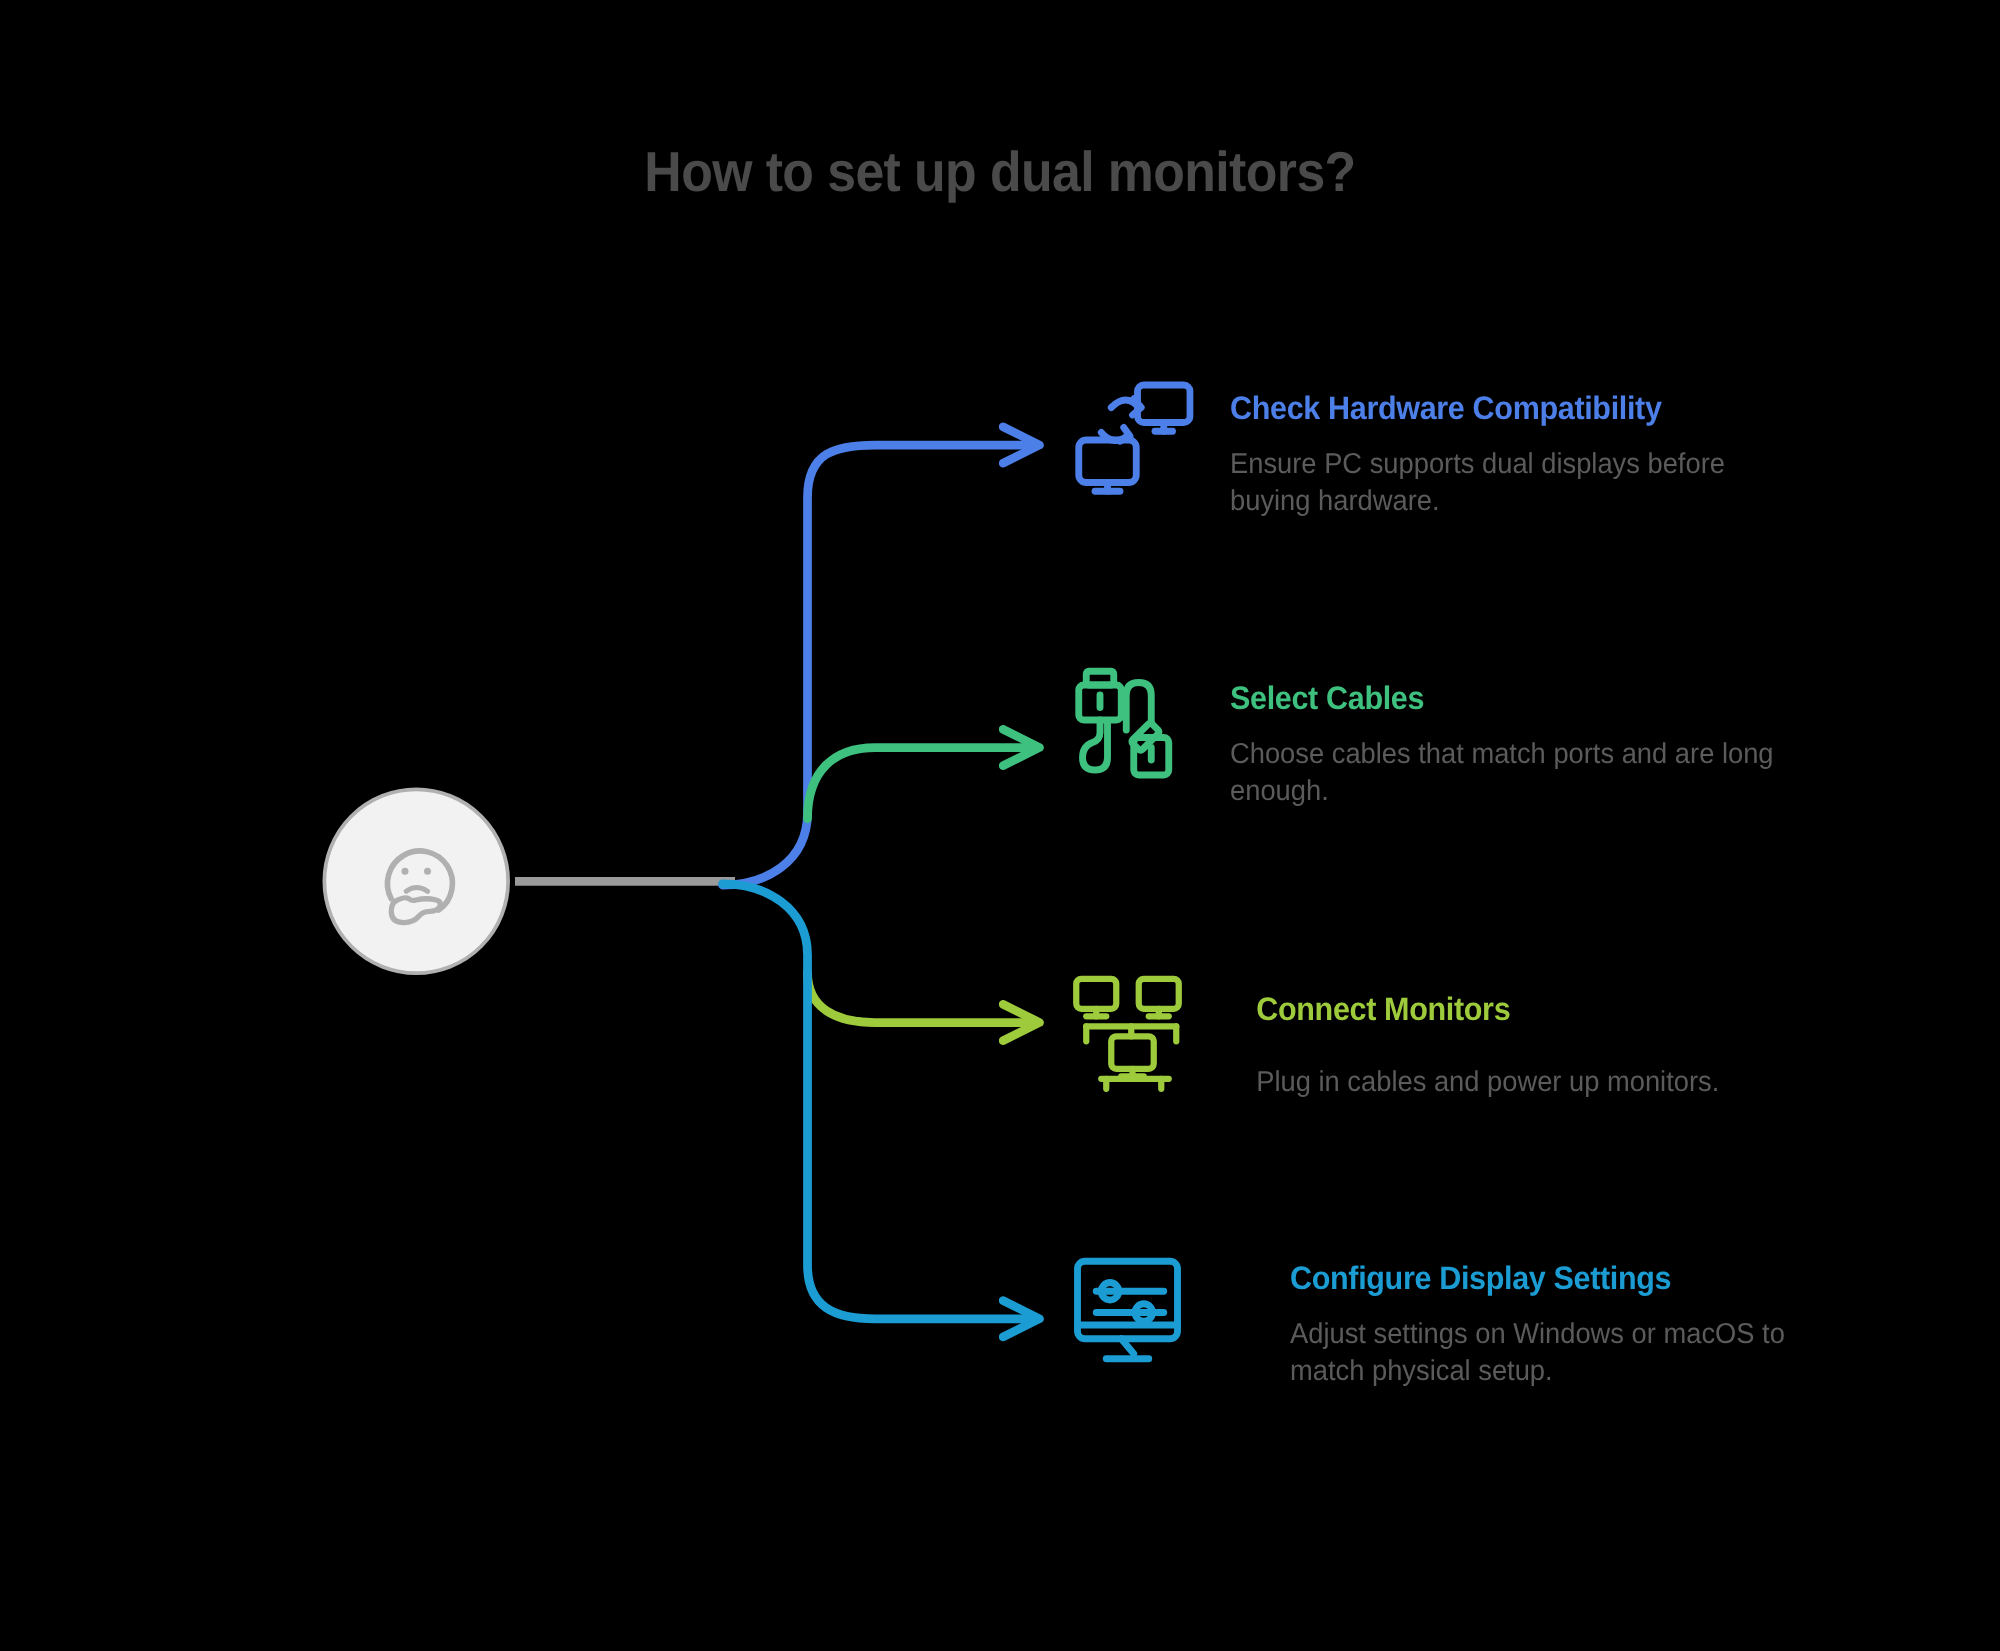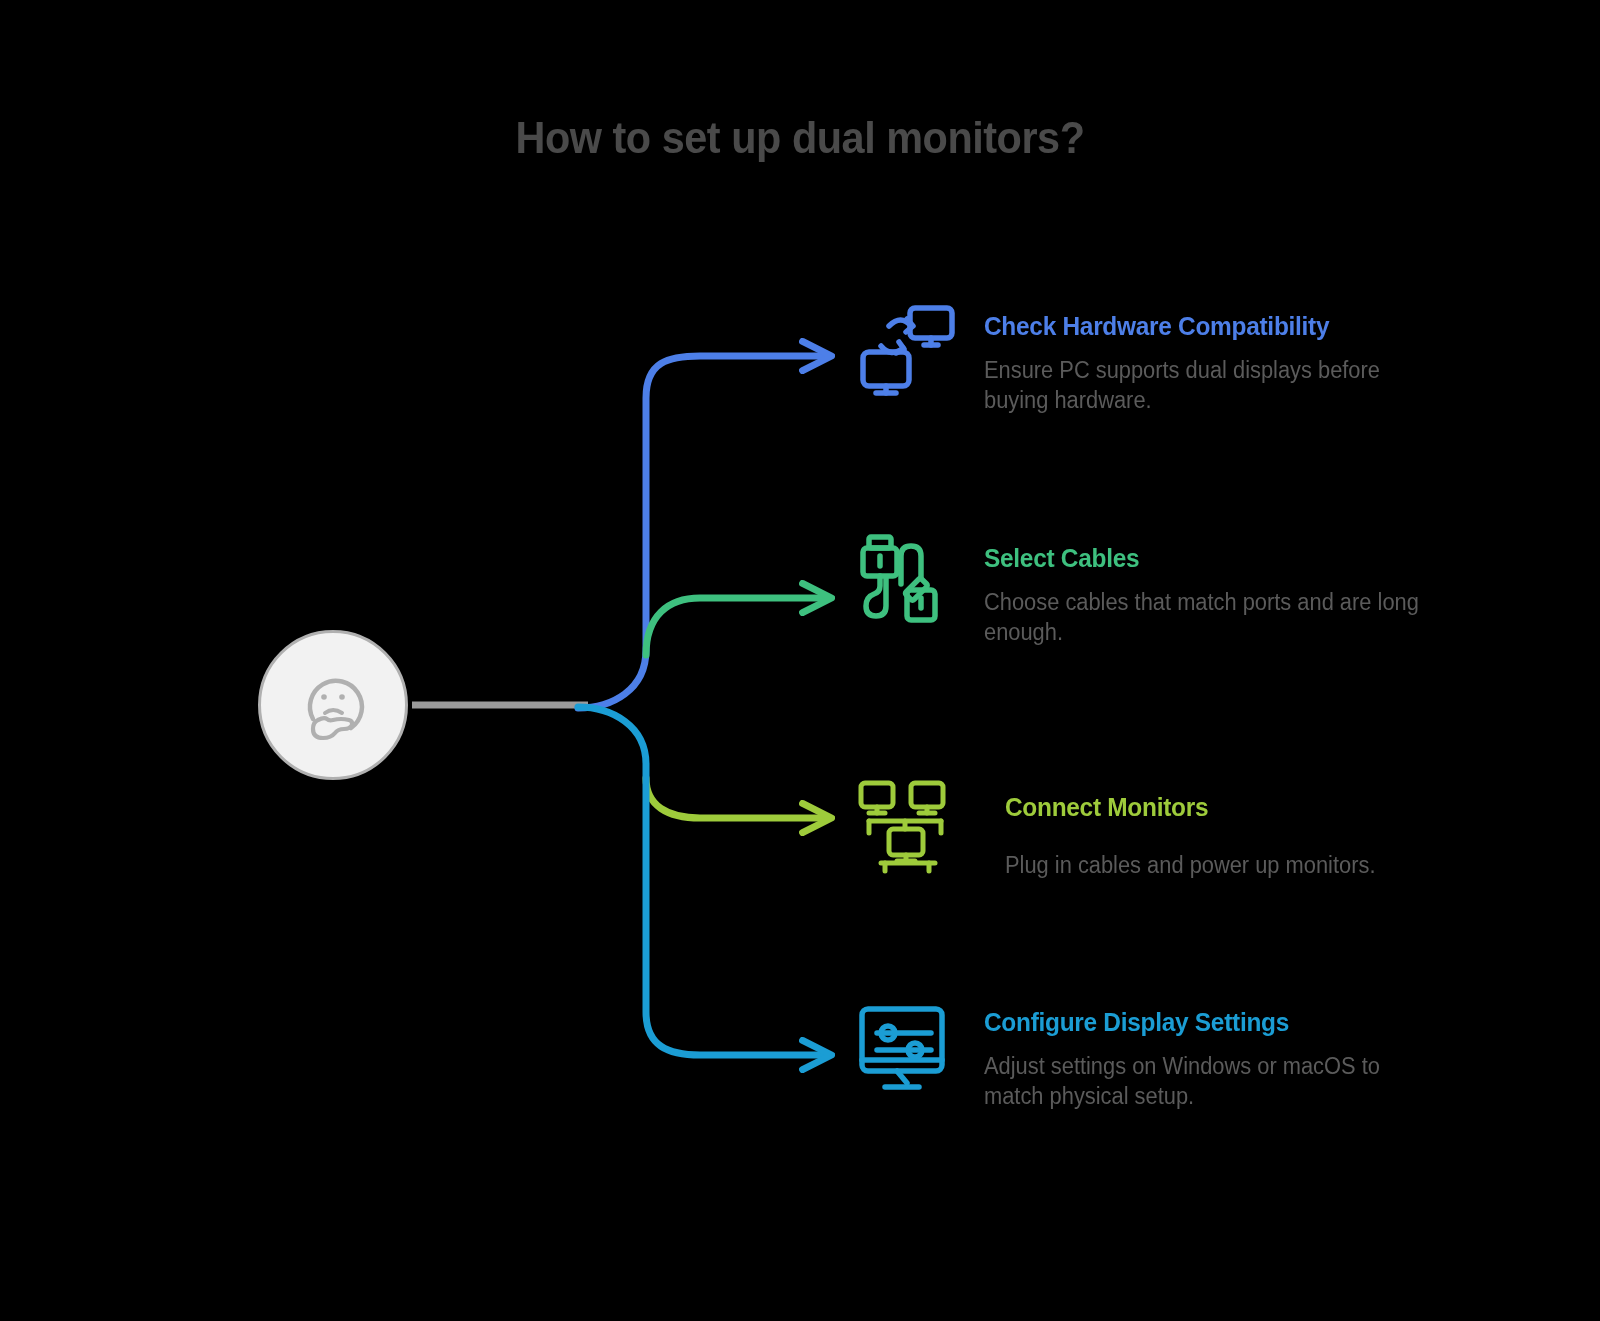--- a/index.html
+++ b/index.html
@@ -94,21 +94,21 @@
     transform-origin: left top;
     margin-top: 14px;
   }
   .s1 { top: 300px; }
   .s2 { top: 532px; }
   .s3 { top: 775px; }
   .s4 { top: 1000px; }
   .s1 .step-text { top: 12px; }
   .s2 .step-text { top: 12px; }
   .s3 .step-text { top: 18px; margin-left: 21px; }
-  .s4 .step-text { top: 8px; }
+  .s4 .step-text { top: 8px; margin-left: 48px; }
   .s3 .step-desc { margin-top: 28px; }
 </style>
 </head>
 <body>
 
 <div id="canvas">
 
   <div class="diagram-title">How to set up dual monitors?</div>
 
   <svg class="connectors" viewBox="0 0 1600 1321">

